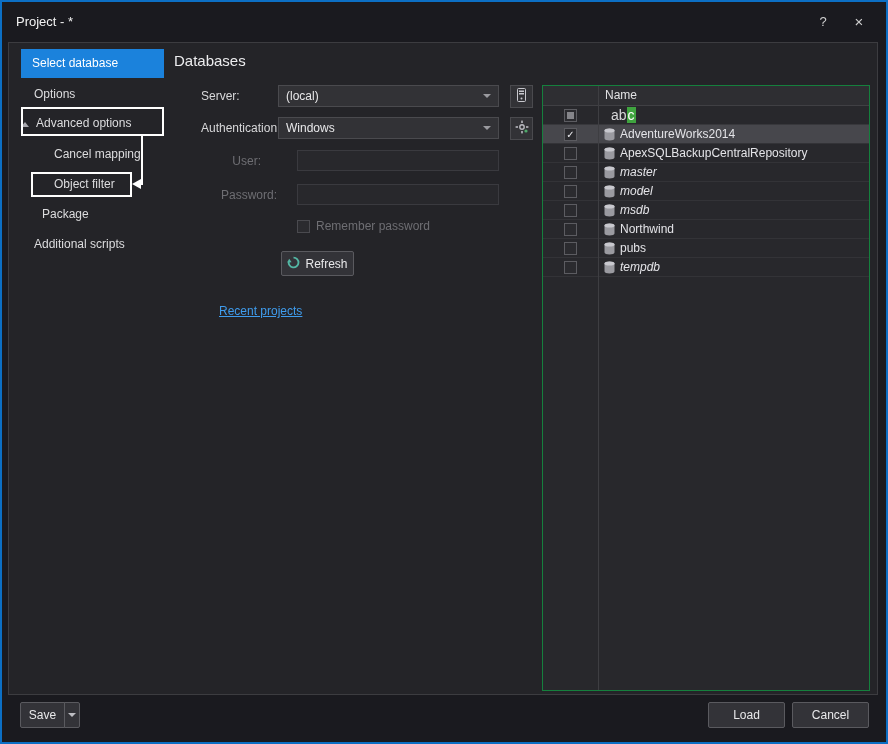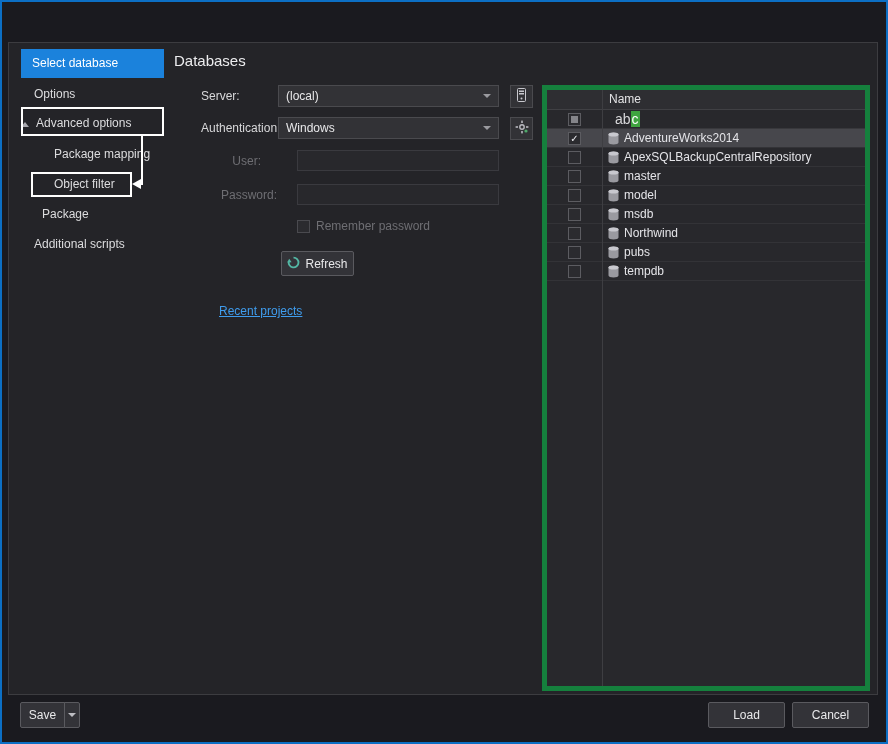--- a/index.html
+++ b/index.html
@@ -40,62 +40,67 @@
   .dd{position:absolute;width:221px;height:22px;background:#323236;border:1px solid #4a4a4e;line-height:20px;padding-left:7px;color:#e8e8ea;cursor:default}
   .dd-arrow{position:absolute;right:7px;top:8px;width:0;height:0;border-left:4px solid transparent;border-right:4px solid transparent;border-top:4px solid #9a9a9f}
   .iconbtn{position:absolute;width:23px;height:23px;background:#323236;border:1px solid #4a4a4e;display:flex;align-items:center;justify-content:center;cursor:default}
   .txt{position:absolute;width:202px;height:21px;background:#28282c;border:1px solid #3a3a3f}
   .cbx{position:absolute;width:13px;height:13px;background:#2b2b2f;border:1px solid #4a4a4f}
   .btn{background:#333338;border:1px solid #5a5a5f;color:#e8e8ea;font-size:12px;border-radius:2px;display:flex;align-items:center;justify-content:center;cursor:default}
   .refresh-btn{position:absolute;left:272px;top:208px;width:73px;height:25px;gap:5px}
   .link{position:absolute;left:210px;top:261px;color:var(--link);text-decoration:underline;line-height:14px;cursor:pointer}
 
   
-  .table{position:absolute;left:533px;top:42px;width:328px;height:606px;background:#28282c;border:5px solid #15803d;overflow:hidden}
+  .table{position:absolute;left:533px;top:42px;width:328px;height:606px;background:#28282c;border:1px solid #15803d;overflow:hidden}
   .thead{position:absolute;left:0;top:0;right:0;height:20px;background:#2e2e32;border-bottom:1px solid #404044}
   .hname{position:absolute;left:62px;line-height:19px;color:#e2e2e4}
   .coldiv{position:absolute;left:55px;top:0;bottom:0;width:1px;background:#3e3e42;z-index:2}
   .frow{position:absolute;left:0;top:20px;right:0;height:19px;border-bottom:1px solid #38383c}
   .cb-ind{position:absolute;left:21px;top:3px;width:13px;height:13px;background:#2b2b2f;border:1px solid #5c5c61}
   .cb-ind::after{content:"";position:absolute;left:2px;top:2px;right:2px;bottom:2px;background:#85858a}
   .abc{position:absolute;left:68px;top:3px;font-size:14px;line-height:13px;color:#d8d8da;font-weight:normal}
   .abc .g{background:#3fa43f;color:#fff;padding:0 1px}
   .trow{position:absolute;left:0;right:0;height:19px;border-bottom:1px solid #333337;cursor:default}
   .trow.selected{background:var(--sel-row)}
   .trow .cb{position:absolute;left:21px;top:3px;width:13px;height:13px;background:#2b2b2f;border:1px solid #5c5c61;text-align:center;line-height:12px;font-size:10px;color:#ececf0}
   .trow .dbi{position:absolute;left:60px;top:3px;width:13px;height:13px}
   .trow .nm{position:absolute;left:77px;line-height:19px;color:#e4e4e8;white-space:nowrap}
-  .trow.italic .nm{}
+  .trow.italic .nm{font-style:italic}
 
   
   .save-main{position:absolute;left:18px;top:700px;width:45px;height:26px;border-radius:2px 0 0 2px}
   .save-arrow{position:absolute;left:62px;top:700px;width:16px;height:26px;border-radius:0 2px 2px 0}
   .save-arrow .dd-tri{width:0;height:0;border-left:4px solid transparent;border-right:4px solid transparent;border-top:4px solid #bdbdc2}
   .load-btn{position:absolute;left:706px;top:700px;width:77px;height:26px}
   .cancel-btn{position:absolute;left:790px;top:700px;width:77px;height:26px}
 </style>
 </head>
 <body>
 
 <div class="window">
 
+  <div class="titlebar">
+    <div class="title">Project - *</div>
+    <div class="tbtn tb-help">?</div>
+    <div class="tbtn tb-close">×</div>
+  </div>
 
   <div class="panel">
 
     <div class="nav nav-first selected">
       <span>Select database</span>
     </div>
     <div class="nav" style="top:39px;padding-left:13px">
       <span>Options</span>
     </div>
     <div class="nav" style="top:67px;height:26px;line-height:26px;">
       <span class="expander"></span><span>Advanced options</span>
     </div>
     <div class="nav" style="top:99px;padding-left:33px">
-      <span>Package mapping</span>
+      <span>Cancel mapping</span>
     </div>
     <div class="nav" style="top:129px;padding-left:33px">
       <span>Object filter</span>
     </div>
     <div class="nav" style="top:159px;padding-left:21px">
       <span>Package</span>
     </div>
     <div class="nav" style="top:189px;padding-left:13px">
       <span>Additional scripts</span>
     </div>

